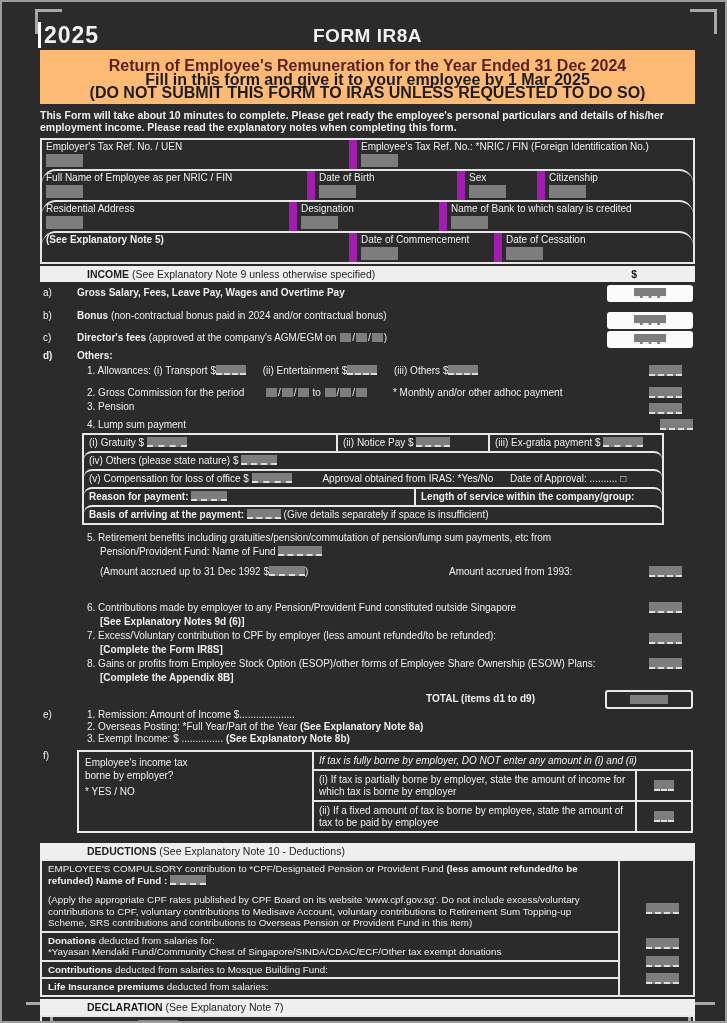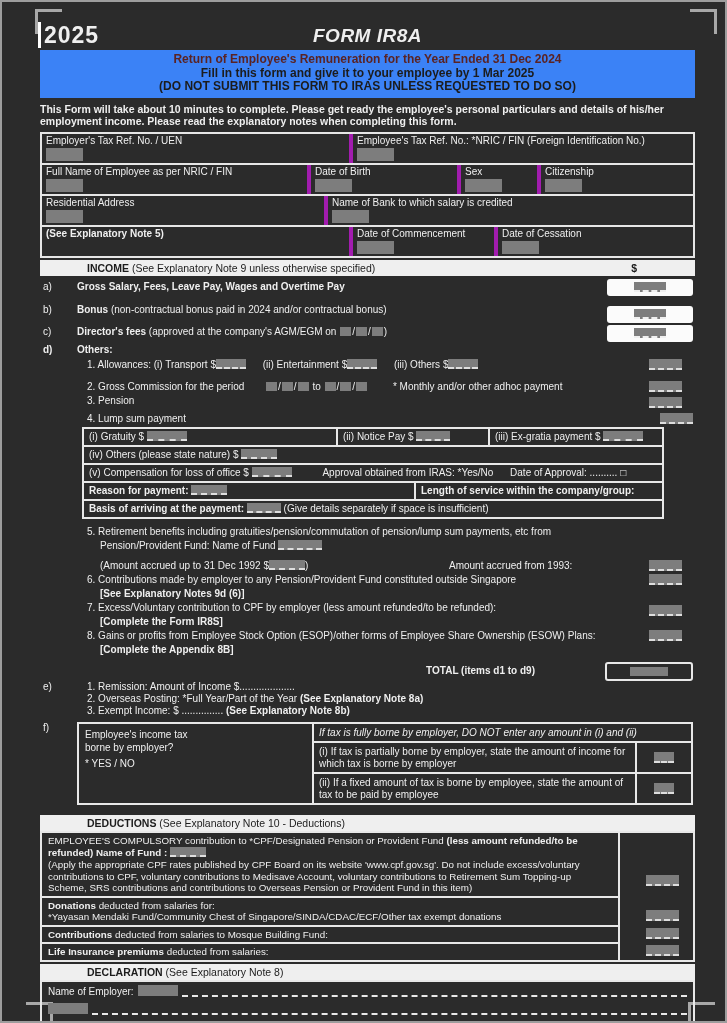--- a/index.html
+++ b/index.html
@@ -11,30 +11,30 @@
   
   .mark{position:absolute;width:24px;height:22px;}
   .mark-tl{top:7px;left:33px;border-top:3px solid #a8a8a8;border-left:3px solid #a8a8a8;}
   .mark-tr{top:7px;right:8px;border-top:3px solid #a8a8a8;border-right:3px solid #a8a8a8;}
   .mark-bl{bottom:0;left:24px;border-top:3px solid #a8a8a8;border-right:3px solid #a8a8a8;height:16px;}
   .mark-br{bottom:0;right:10px;border-top:3px solid #a8a8a8;border-left:3px solid #a8a8a8;height:16px;}
   
   .hdr-row{position:relative;height:28px;}
   .year{position:absolute;left:-2px;top:0;font-size:23px;font-weight:bold;letter-spacing:1px;
     border-left:3px solid #ffffff;padding-left:3px;line-height:26px;}
-  .form-title{text-align:center;font-size:19px;font-weight:bold;letter-spacing:.5px;line-height:28px;font-style:italic;}
-  .banner{background:#3b82f6;color:#1c1c1c;text-align:center;font-weight:bold;
-    font-size:12px;line-height:13.5px;padding:3px 0 4px;}
+  .form-title{text-align:center;font-size:19px;font-weight:bold;letter-spacing:.5px;line-height:28px;}
+  .banner{background:#fdba74;color:#1c1c1c;text-align:center;font-weight:bold;
+    font-size:16px;line-height:13.5px;padding:9px 0 4px;}
   .banner .l1{color:#5a2323;}
   .intro{font-weight:bold;font-size:10.5px;line-height:12.5px;margin-top:5px;}
   
   .ptable{border:2px solid #e6e6e6;margin-top:4px;font-size:10px;}
-  .prow{display:flex;border-top:2px solid #e6e6e6;}
+  .prow{display:flex;border-top:2px solid #e6e6e6;border-radius:14px;}
   .prow:first-child{border-top:none;}
-  .pcell{border-left:4px solid #a21caf;padding:1px 4px 2px;box-sizing:border-box;}
+  .pcell{border-left:8px solid #a21caf;padding:1px 4px 2px;box-sizing:border-box;}
   .pcell:first-child{border-left:none;}
   .redact{background:#7d7d7d;}
   .fld{width:37px;height:13px;margin-top:2px;}
   .inline-redact{display:inline-block;width:30px;height:10px;background:#7d7d7d;
     vertical-align:-1px;border-bottom:2px dashed #dedede;box-sizing:border-box;}
   .mini{display:inline-block;width:11px;height:9px;background:#7d7d7d;vertical-align:-1px;margin:0 1px;}
   
   .sec-bar{position:relative;background:#efefef;color:#1c1c1c;font-size:10.5px;
     padding:2px 0 2px 47px;margin-top:2px;}
   .sec-bar .cur{position:absolute;right:58px;top:2px;font-weight:bold;}
@@ -44,21 +44,21 @@
   .amt-box{position:absolute;right:2px;top:-2px;width:86px;height:17px;background:#fbfbfb;
     border-radius:3px;display:flex;align-items:center;justify-content:center;}
   .amt-box .redact{width:32px;height:10px;border-bottom:2px dashed #f0f0f0;box-sizing:border-box;}
   .total-box{position:absolute;right:2px;top:-3px;width:84px;height:15px;border:2px solid #e8e8e8;
     border-radius:3px;display:flex;align-items:center;justify-content:center;background:transparent;}
   .total-box .redact{width:38px;height:9px;}
   .amt-redact{position:absolute;right:13px;top:0;width:33px;height:11px;background:#7d7d7d;
     border-bottom:2px dashed #dedede;box-sizing:border-box;}
   
   .lump{border:2px solid #e8e8e8;margin:2px 0 0 42px;width:578px;font-size:10px;}
-  .lrow{display:flex;border-top:2px solid #e8e8e8;line-height:12px;}
+  .lrow{display:flex;border-top:2px solid #e8e8e8;line-height:12px;border-radius:8px;}
   .lrow:first-child{border-top:none;}
   .lcell{border-left:2px solid #e8e8e8;padding:2px 5px;box-sizing:border-box;}
   .lcell:first-child{border-left:none;}
   
   .ftable{display:flex;border:2px solid #e8e8e8;margin:3px 0 0 37px;width:616px;font-size:10px;box-sizing:border-box;}
   .fleft{width:235px;border-right:2px solid #e8e8e8;padding:4px 6px;box-sizing:border-box;line-height:13px;}
   .fright{flex:1;}
   .frow{display:flex;border-top:2px solid #e8e8e8;}
   .frow:first-child{border-top:none;font-style:italic;}
   .ftext{flex:1;padding:3px 5px;line-height:11.5px;}
@@ -124,22 +124,26 @@
         <div class="pcell" style="width:80px">
           <div>Sex</div>
           <div class="redact fld"></div>
         </div>
         <div class="pcell" style="flex:1">
           <div>Citizenship</div>
           <div class="redact fld"></div>
         </div>
       </div>
       <div class="prow">
-        <div class="pcell" style="width:282px">
+        <div class="pcell" style="width:247px">
           <div>Residential Address</div>
+          <div class="redact fld"></div>
+        </div>
+        <div class="pcell" style="width:150px">
+          <div>Designation</div>
           <div class="redact fld"></div>
         </div>
         <div class="pcell" style="flex:1">
           <div>Name of Bank to which salary is credited</div>
           <div class="redact fld"></div>
         </div>
       </div>
       <div class="prow">
         <div class="pcell" style="width:307px">
           <div class="b">(See Explanatory Note 5)</div>
@@ -236,21 +240,21 @@
 
     <div class="sub" style="margin-top:7px">
       <div>5. Retirement benefits including gratuities/pension/commutation of pension/lump sum payments, etc from</div>
       <div style="padding-left:13px;margin-top:2px"><span>Pension/Provident Fund:  Name of Fund</span> <span class="inline-redact" style="width:44px"></span></div>
       <div style="padding-left:13px;margin-top:8px;position:relative">
         <span>(Amount accrued up to 31 Dec 1992  $</span><span class="inline-redact" style="width:36px"></span><span>)</span>
         <span style="position:absolute;left:362px">Amount accrued from 1993:</span>
         <div class="amt-redact"></div>
       </div>
     </div>
-    <div class="sub" style="margin-top:2px">
+    <div class="sub" style="margin-top:24px">
       <div>6. Contributions made by employer to any Pension/Provident Fund constituted outside Singapore</div>
       <div class="b" style="padding-left:13px;margin-top:2px">[See Explanatory Notes 9d (6)]</div>
       <div class="amt-redact"></div>
     </div>
     <div class="sub" style="margin-top:2px">
       <div>7. Excess/Voluntary contribution to CPF by employer (less amount refunded/to be refunded):</div>
       <div class="b" style="padding-left:13px;margin-top:2px">[Complete the Form IR8S]</div>
       <div class="amt-redact" style="top:3px"></div>
     </div>
     <div class="sub" style="margin-top:2px">
@@ -302,21 +306,21 @@
       </div>
     </div>
 
     <div class="sec-bar" style="margin-top:10px">
       <span class="b">DEDUCTIONS</span><span> (See Explanatory Note 10 - Deductions)</span>
     </div>
     <div class="dtable">
       <div class="dleft">
         <div class="drow">
           <span>EMPLOYEE'S COMPULSORY contribution to *CPF/Designated Pension or Provident Fund </span><span class="b">(less amount refunded/to be refunded)</span><span class="b">  Name of Fund : </span><span class="inline-redact" style="width:36px"></span>
-          <div style="margin-top:1px">(Apply the appropriate CPF rates published by CPF Board on its website 'www.cpf.gov.sg'.  Do not include excess/voluntary contributions to CPF, voluntary contributions to Medisave Account, voluntary contributions to Retirement Sum Topping-up Scheme, SRS contributions and contributions to Overseas Pension or Provident Fund in this item)</div>
+          <div style="margin-top:8px">(Apply the appropriate CPF rates published by CPF Board on its website 'www.cpf.gov.sg'.  Do not include excess/voluntary contributions to CPF, voluntary contributions to Medisave Account, voluntary contributions to Retirement Sum Topping-up Scheme, SRS contributions and contributions to Overseas Pension or Provident Fund in this item)</div>
         </div>
         <div class="drow">
           <span class="b">Donations</span><span> deducted from salaries for:</span>
           <div>*Yayasan Mendaki Fund/Community Chest of Singapore/SINDA/CDAC/ECF/Other tax exempt donations</div>
         </div>
         <div class="drow">
           <span class="b">Contributions</span><span> deducted from salaries to Mosque Building Fund:</span>
         </div>
         <div class="drow">
           <span class="b">Life Insurance premiums</span><span> deducted from salaries:</span>
@@ -324,21 +328,21 @@
       </div>
       <div class="dright">
         <div class="redact" style="top:42px"></div>
         <div class="redact" style="top:77px"></div>
         <div class="redact" style="top:95px"></div>
         <div class="redact" style="top:112px"></div>
       </div>
     </div>
 
     <div class="sec-bar">
-      <span class="b">DECLARATION</span><span> (See Explanatory Note 8)</span>
+      <span class="b">DECLARATION</span><span> (See Explanatory Note 7)</span>
     </div>
     <div class="decbox">
       <div class="dline">
         <span class="lbl">Name of Employer:</span>
         <span class="redact fldv"></span>
         <span class="dash"></span>
       </div>
       <div class="dline">
 
         <span class="redact fldv"></span>

